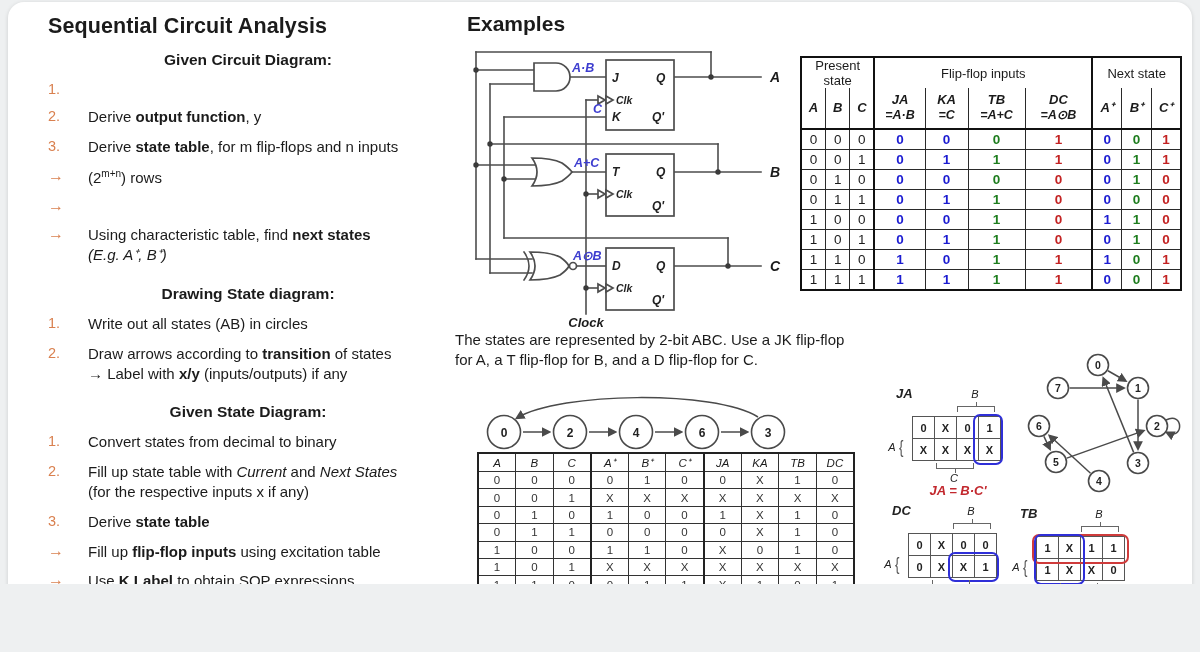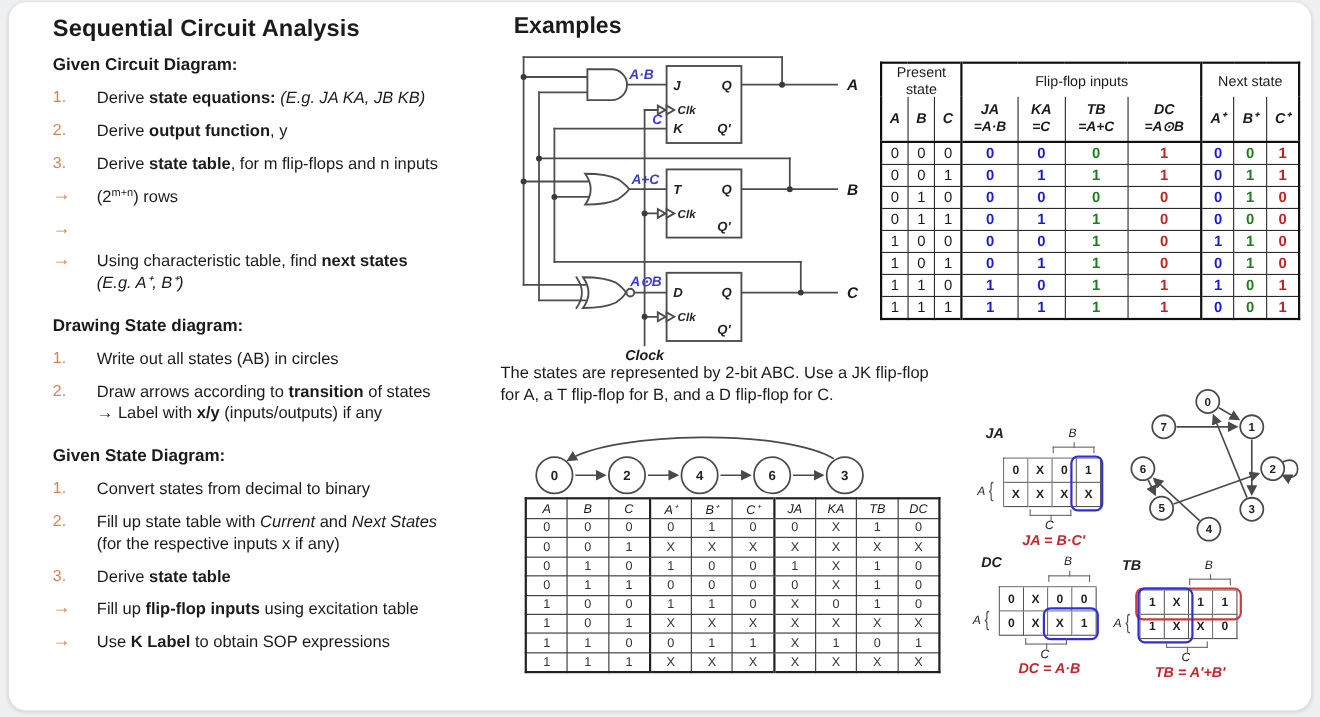--- a/index.html
+++ b/index.html
@@ -1,22 +1,22 @@
 <!DOCTYPE html>
 <html><head>
 <meta charset="utf-8">
 <style>
   html,body{margin:0;padding:0;background:#eef0f1;font-family:"Liberation Sans",sans-serif;color:#1b1b1b;}
-  .stage{position:relative;width:1200px;height:652px;overflow:hidden;text-decoration:underline;}
+  .stage{position:relative;width:1200px;height:584px;overflow:hidden;text-decoration:underline;}
   .card{position:absolute;left:8px;top:2px;width:1184px;height:644px;background:#fff;border-radius:16px;box-shadow:0 1px 4px rgba(0,0,0,.14);}
 
   
   .left-col{position:absolute;left:48px;top:14px;width:400px;}
   .title{font-size:21.5px;font-weight:700;margin:0 0 12px 0;letter-spacing:.1px;}
-  .sec-heading{font-size:15.5px;font-weight:700;margin:20px 0 11px 0;}
+  .sec-heading{font-size:15.5px;font-weight:700;margin:20px 0 11px 0;text-align:center;}
   .sec-heading:first-child{margin-top:4px;}
   .item{display:flex;margin:0 0 10px 0;}
   .item .marker{flex:none;width:40px;color:#d9804f;font-size:14.5px;padding-top:1px;}
   .item .marker.arrow{font-size:16px;font-weight:700;padding-top:0;}
   .item .ibody{font-size:15px;line-height:1.32;width:356px;}
   .b{font-weight:700;}
   .i{font-style:italic;}
   .sup{vertical-align:super;font-size:10px;}
 
   .ex-title{position:absolute;left:467px;top:12px;font-size:21px;font-weight:700;}
@@ -84,21 +84,20 @@
 
 <div class="stage">
   <div class="card"></div>
 
   <div class="left-col">
     <div class="title">Sequential Circuit Analysis</div>
     <div id="left-sections">
         <div class="sec-heading">Given Circuit Diagram:</div>
         <div class="item">
           <span class="marker">1.</span>
-          <span class="ibody"><span>Derive </span><span class="b">state equations: </span><span class="i">(E.g. JA KA, JB KB)</span></span>
         </div>
         <div class="item">
           <span class="marker">2.</span>
           <span class="ibody"><span>Derive </span><span class="b">output function</span><span>, y</span></span>
         </div>
         <div class="item">
           <span class="marker">3.</span>
           <span class="ibody"><span>Derive </span><span class="b">state table</span><span>, for m flip-flops and n inputs</span></span>
         </div>
         <div class="item">

